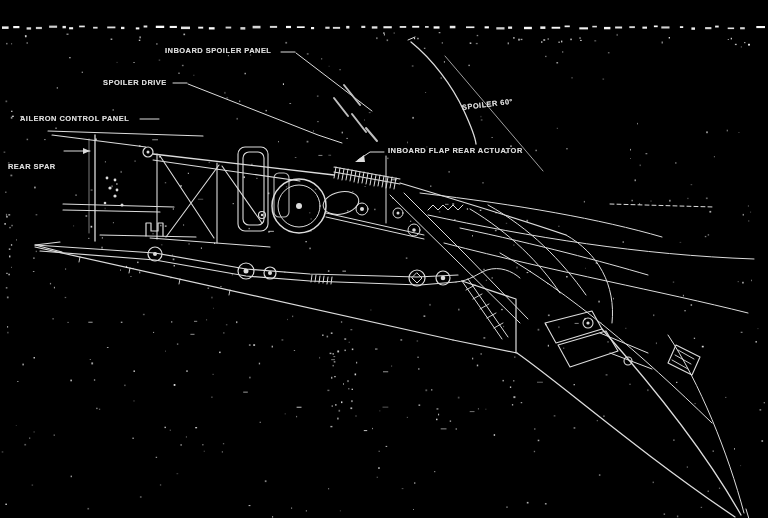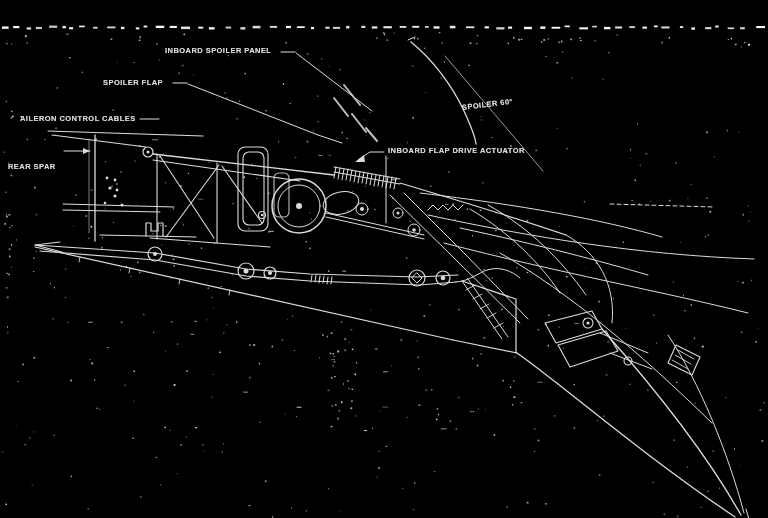--- a/index.html
+++ b/index.html
@@ -724,18 +724,18 @@
         <rect x="342.4" y="247.6" width="3.6" height="1.1" fill="rgba(255,255,255,0.61)"></rect>
         <rect x="197.9" y="175.7" width="5.3" height="1.1" fill="rgba(255,255,255,0.31)"></rect>
         <rect x="194.0" y="297.8" width="3.2" height="1.1" fill="rgba(255,255,255,0.49)"></rect>
         <rect x="328.4" y="131.7" width="2.7" height="1.1" fill="rgba(255,255,255,0.32)"></rect>
         <rect x="537.0" y="358.7" width="5.9" height="1.1" fill="rgba(255,255,255,0.36)"></rect>
         <rect x="440.7" y="405.3" width="5.8" height="1.1" fill="rgba(255,255,255,0.51)"></rect>
       </g>
   </svg>
 
   <div class="lbl" style="left:165px;top:23px">INBOARD SPOILER PANEL</div>
-  <div class="lbl" style="left:103px;top:55px">SPOILER FLAP</div>
-  <div class="lbl" style="left:20px;top:91px">AILERON CONTROL CABLES</div>
+  <div class="lbl" style="left:103px;top:55px">SPOILER DRIVE</div>
+  <div class="lbl" style="left:20px;top:91px">AILERON CONTROL PANEL</div>
   <div class="lbl" style="left:8px;top:139px">REAR SPAR</div>
-  <div class="lbl" style="left:388px;top:123px">INBOARD FLAP DRIVE ACTUATOR</div>
+  <div class="lbl" style="left:388px;top:123px">INBOARD FLAP REAR ACTUATOR</div>
   <div class="lbl tilt" style="left:462px;top:80px">SPOILER 60°</div>
 </div>
 
 </body></html>

